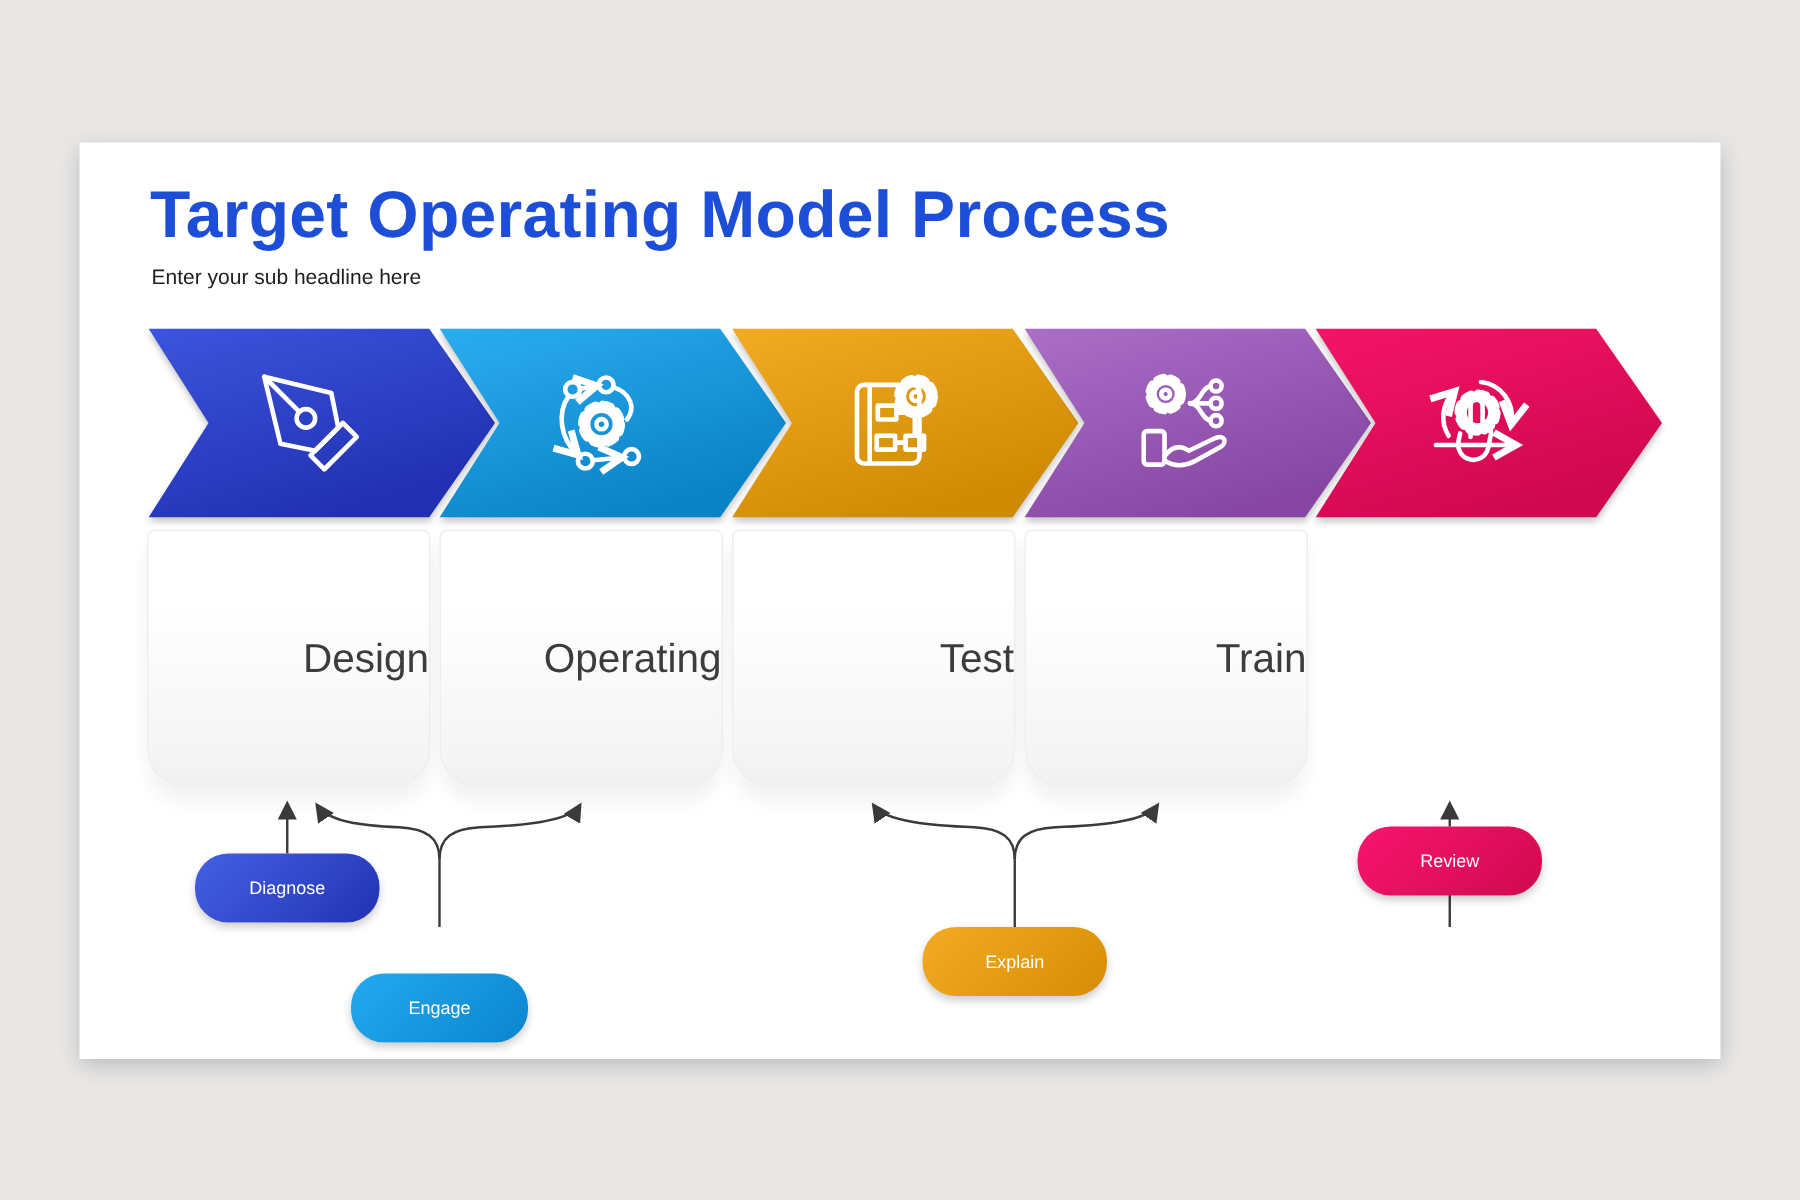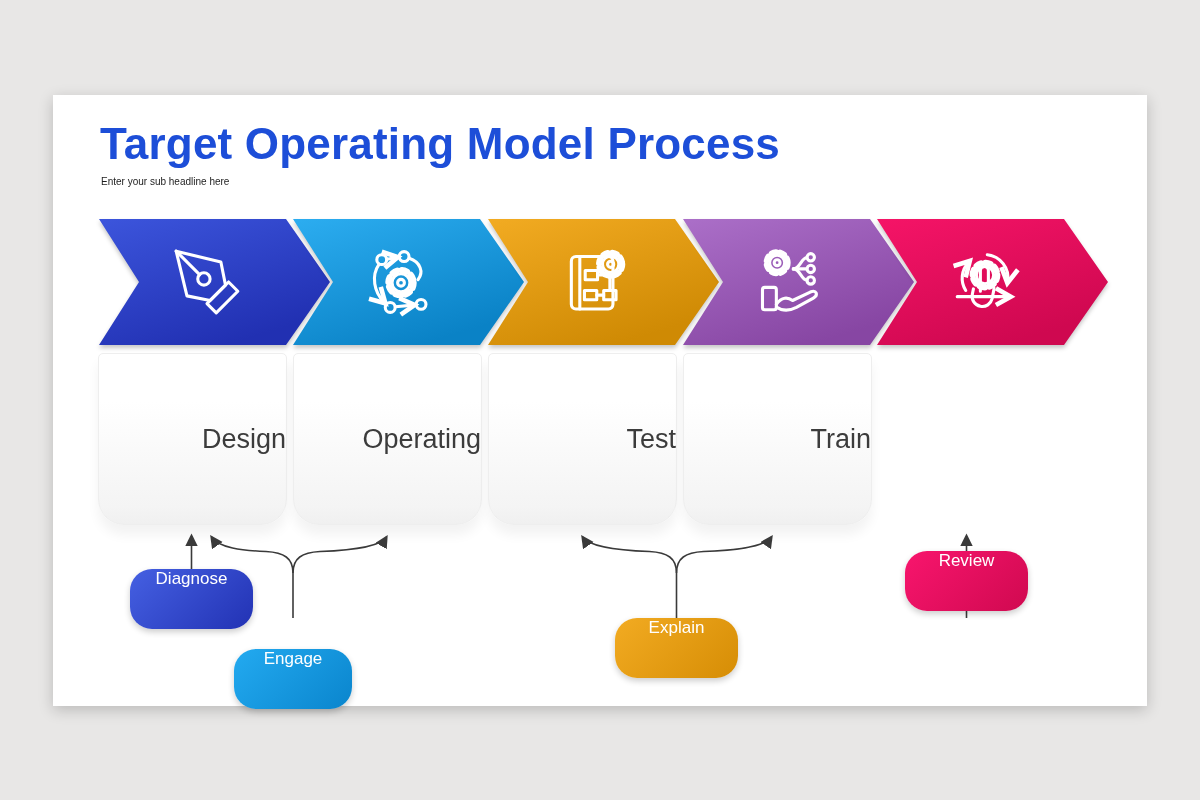--- a/index.html
+++ b/index.html
@@ -12,44 +12,44 @@
     position:absolute;left:53px;top:95px;width:1094px;height:611px;
     background:#ffffff;
     box-shadow:0 4px 14px rgba(0,0,0,0.20);
   }
   .title{
     position:absolute;left:47px;top:24px;
     font-size:44px;font-weight:700;color:#1d4ed8;letter-spacing:.2px;
   }
   .subtitle{
     position:absolute;left:48px;top:81px;
-    font-size:10px;color:#1d1d1d;
+    font-size:14px;color:#1d1d1d;
   }
   .chevron{
     position:absolute;top:124px;width:232px;height:126px;
     filter:drop-shadow(0 3px 2px rgba(0,0,0,0.22));
   }
   .chev-0{left:46px}.chev-1{left:240px}.chev-2{left:435px}.chev-3{left:630px}.chev-4{left:824px}
   .chev-shape{position:absolute;left:0;top:0;}
   .chev-icon{position:absolute;left:71px;top:26px;width:74px;height:74px;}
   .card{
     position:absolute;top:258px;width:189px;height:172px;
     border-radius:5px 5px 26px 26px;
     background:linear-gradient(180deg,#ffffff 28%,#f4f4f4 90%,#f0f0f0 100%);
     border:1px solid #eeeeee;box-sizing:border-box;
     box-shadow:0 10px 12px rgba(0,0,0,0.05);
     display:flex;align-items:center;justify-content:flex-end;
   }
   .card-0{left:45px}.card-1{left:240px}.card-2{left:435px}.card-3{left:630px}.card-4{left:824px}
   .card-label{font-size:27px;color:#3c3c3c;}
   .connectors{position:absolute;left:0;top:0;width:1094px;height:611px;pointer-events:none;}
   .pill{
-    position:absolute;height:60px;width:123px;border-radius:22px;
-    display:flex;align-items:flex-start;justify-content:center;
-    color:#ffffff;font-size:17px;font-weight:500;
+    position:absolute;height:46px;width:123px;border-radius:22px;
+    display:flex;align-items:center;justify-content:center;
+    color:#ffffff;font-size:12px;font-weight:500;
     box-shadow:0 3px 6px rgba(0,0,0,0.20);
   }
   .pill-diagnose{left:77px;top:474px;background:linear-gradient(135deg,#4560e2,#2232b4);}
   .pill-engage{left:181px;top:554px;width:118px;background:linear-gradient(135deg,#23aaf0,#0a85cd);}
   .pill-explain{left:562px;top:523px;background:linear-gradient(135deg,#f2ab22,#d68d05);}
   .pill-review{left:852px;top:456px;background:linear-gradient(135deg,#f8156d,#d00950);}
   .pill-optimize{left:852px;top:523px;background:linear-gradient(135deg,#f8156d,#d00950);}
   .icon-stroke{stroke:#ffffff;stroke-width:2;fill:none;stroke-linecap:round;stroke-linejoin:round;}
 </style>
 </head>

